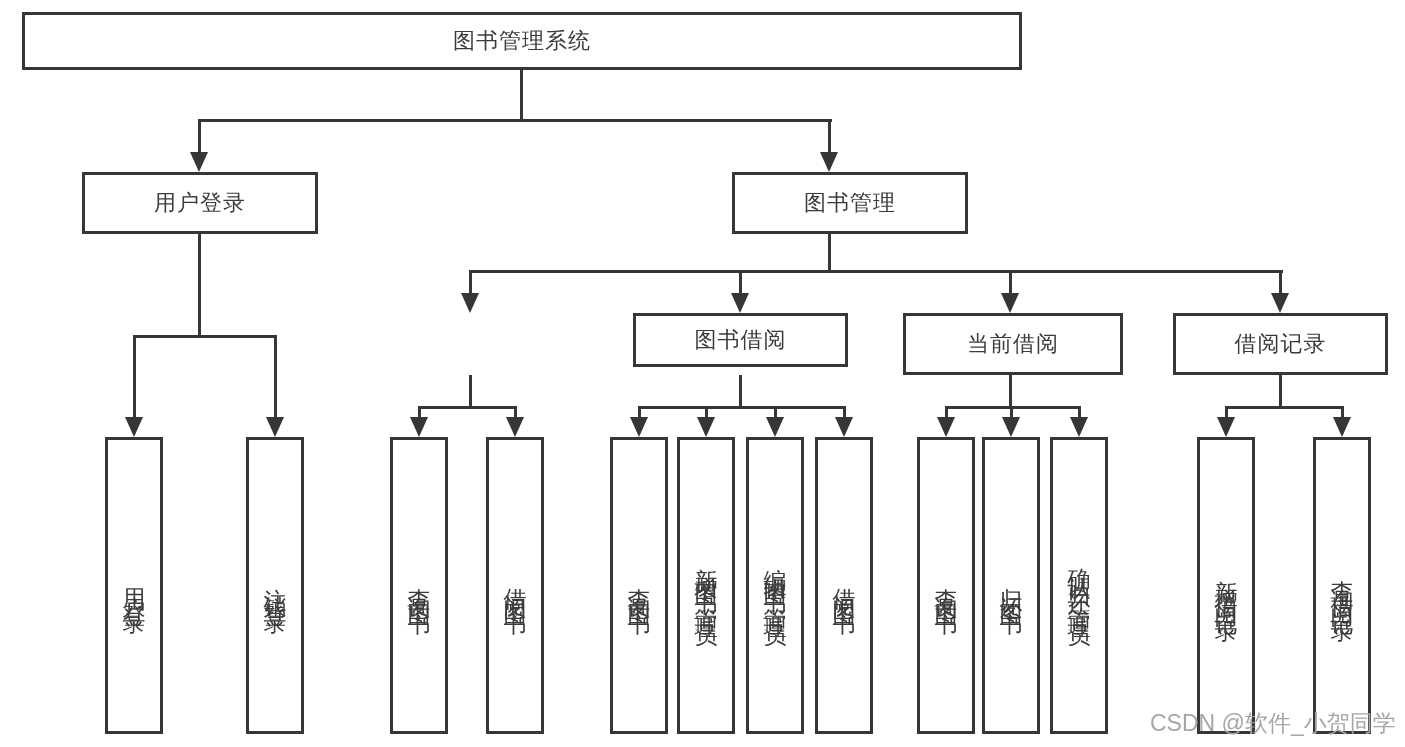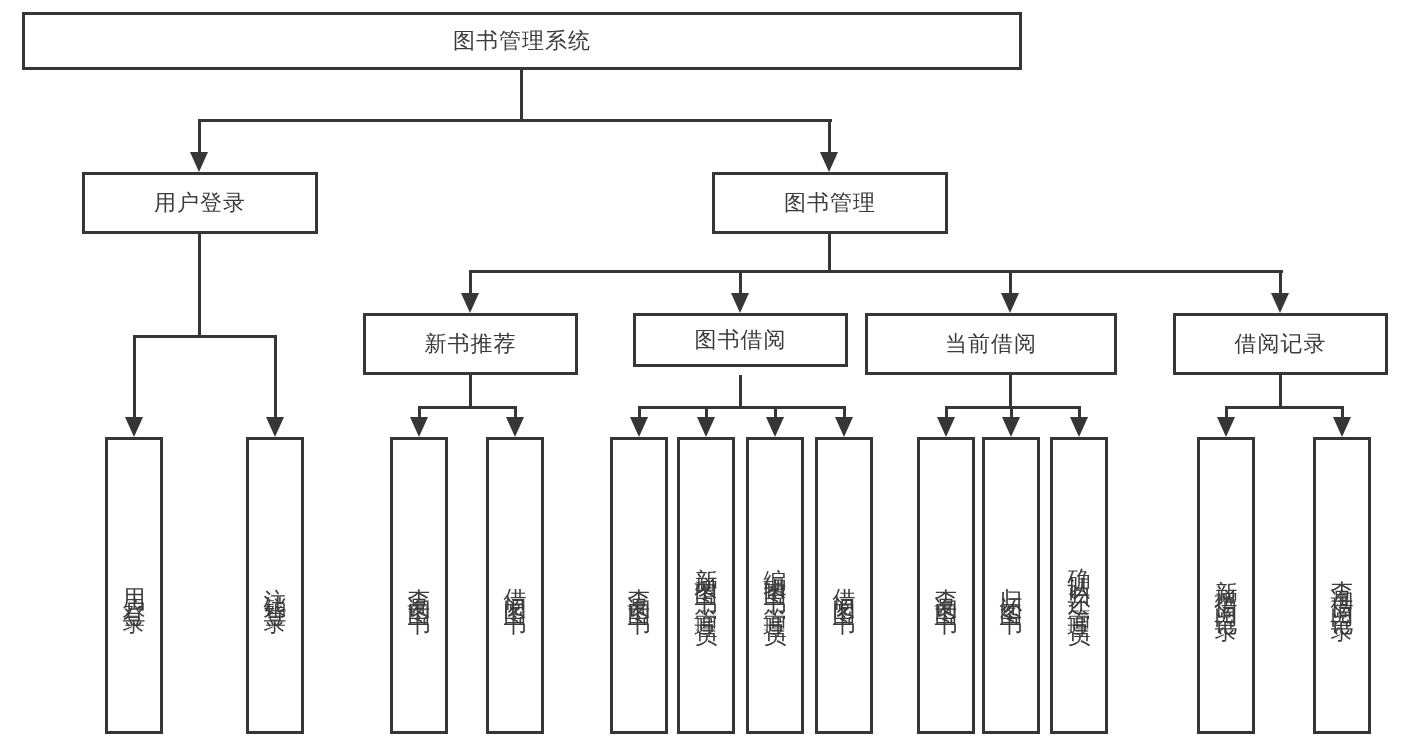--- a/index.html
+++ b/index.html
@@ -54,43 +54,42 @@
   <div class="node" style="left:22px;top:12px;width:1000px;height:58px">图书管理系统</div>
 
   <div class="v" style="left:520px;top:70px;height:50px"></div>
   <div class="h" style="left:198px;top:119px;width:634px"></div>
   <div class="v" style="left:198px;top:119px;height:35px"></div>
   <div class="a" style="left:190px;top:152px"></div>
   <div class="v" style="left:828px;top:119px;height:35px"></div>
   <div class="a" style="left:820px;top:152px"></div>
 
   <div class="node" style="left:82px;top:172px;width:236px;height:62px">用户登录</div>
-  <div class="node" style="left:712px;top:172px;width:236px;height:62px">图书管理</div>
+  <div class="node" style="left:732px;top:172px;width:236px;height:62px">图书管理</div>
 
   <div class="v" style="left:198px;top:234px;height:102px"></div>
   <div class="h" style="left:133px;top:335px;width:144px"></div>
   <div class="v" style="left:133px;top:335px;height:84px"></div>
   <div class="a" style="left:125px;top:417px"></div>
   <div class="v" style="left:274px;top:335px;height:84px"></div>
   <div class="a" style="left:266px;top:417px"></div>
 
   <div class="v" style="left:828px;top:234px;height:38px"></div>
   <div class="h" style="left:469px;top:270px;width:814px"></div>
   <div class="v" style="left:469px;top:270px;height:26px"></div>
   <div class="a" style="left:461px;top:293px"></div>
   <div class="v" style="left:739px;top:270px;height:26px"></div>
   <div class="a" style="left:731px;top:293px"></div>
   <div class="v" style="left:1009px;top:270px;height:26px"></div>
   <div class="a" style="left:1001px;top:293px"></div>
   <div class="v" style="left:1279px;top:270px;height:26px"></div>
   <div class="a" style="left:1271px;top:293px"></div>
 
-  <div class="node" style="left:363px;top:313px;width:215px;height:62px">新书推荐</div>
   <div class="node" style="left:633px;top:313px;width:215px;height:54px">图书借阅</div>
-  <div class="node" style="left:865px;top:313px;width:252px;height:62px">当前借阅</div>
+  <div class="node" style="left:903px;top:313px;width:220px;height:62px">当前借阅</div>
   <div class="node" style="left:1173px;top:313px;width:215px;height:62px">借阅记录</div>
 
   <div class="v" style="left:469px;top:375px;height:33px"></div>
   <div class="h" style="left:418px;top:406px;width:99px"></div>
   <div class="v" style="left:418px;top:406px;height:14px"></div>
   <div class="a" style="left:410px;top:417px"></div>
   <div class="v" style="left:514px;top:406px;height:14px"></div>
   <div class="a" style="left:506px;top:417px"></div>
 
   <div class="v" style="left:739px;top:375px;height:33px"></div>
@@ -131,14 +130,15 @@
   <div class="node leaf" style="left:746px;top:437px;width:58px;height:297px">编辑图书（管理员）</div>
   <div class="node leaf" style="left:815px;top:437px;width:58px;height:297px">借阅图书</div>
 
   <div class="node leaf" style="left:917px;top:437px;width:58px;height:297px">查询图书</div>
   <div class="node leaf" style="left:982px;top:437px;width:58px;height:297px">归还图书</div>
   <div class="node leaf" style="left:1050px;top:437px;width:58px;height:297px">确认归还（管理员）</div>
 
   <div class="node leaf" style="left:1197px;top:437px;width:58px;height:297px">新增借阅记录</div>
   <div class="node leaf" style="left:1313px;top:437px;width:58px;height:297px">查询借阅记录</div>
 
+  <div class="watermark">CSDN @软件_小贺同学</div>
 
 </div>
 
 </body></html>

